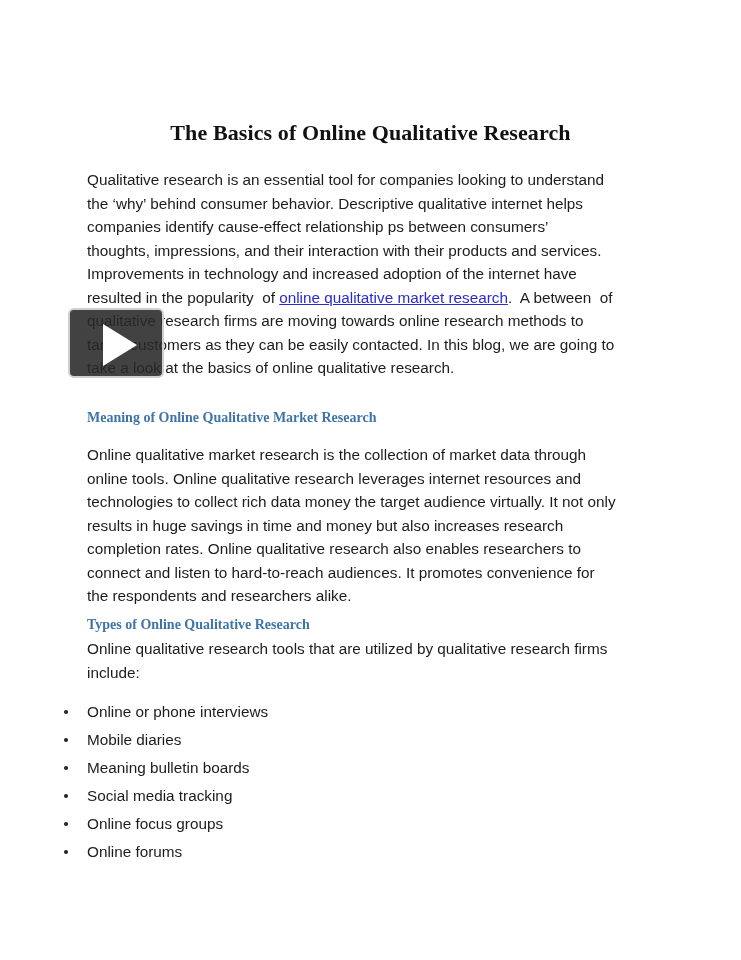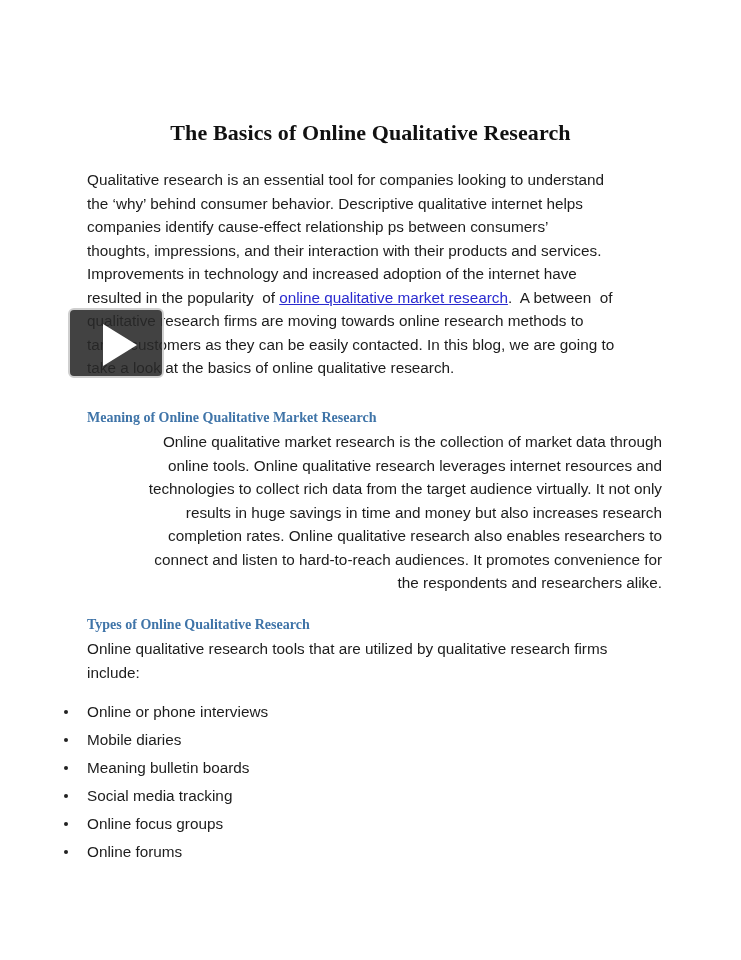--- a/index.html
+++ b/index.html
@@ -44,21 +44,21 @@
       font-size: 15.3px;
       line-height: 23.5px;
       color: #1c1c1c;
       white-space: nowrap;
     }
     .para .line {
       display: block;
       height: 23.5px;
     }
     .intro { top: 168px; }
-    .meaning-body { top: 430px; text-align: right; }
+    .meaning-body { top: 443px; }
     .types-body { top: 637px; }
     .section-heading {
       position: absolute;
       left: 87px;
       margin: 0;
       font-family: "Liberation Serif", serif;
       font-weight: bold;
       font-size: 14px;
       color: #3f74a8;
       line-height: 22px;
@@ -141,21 +141,21 @@
     <span class="line">qualitative  research firms are moving towards online research methods to</span>
     <span class="line">target customers as they  can be easily contacted.  In this blog, we are going to</span>
     <span class="line">take a look at the basics of online  qualitative  research.</span>
   </p>
 
   <h2 class="section-heading h-meaning">Meaning of Online Qualitative  Market Research</h2>
 
   <p class="para meaning-body">
     <span class="line">Online qualitative  market research is the collection  of market data through</span>
     <span class="line">online tools. Online qualitative  research leverages internet  resources  and</span>
-    <span class="line">technologies to collect rich data from the target  audience virtually.  It not only</span>
+    <span class="line">technologies to collect rich data money the target  audience virtually.  It not only</span>
     <span class="line">results  in huge  savings in time and money  but also increases research</span>
     <span class="line">completion rates.  Online qualitative  research also enables researchers to</span>
     <span class="line">connect and listen to hard-to-reach  audiences.  It promotes convenience  for</span>
     <span class="line">the respondents  and researchers alike.</span>
   </p>
 
   <h2 class="section-heading h-types">Types of Online Qualitative  Research</h2>
 
   <p class="para types-body">
     <span class="line">Online qualitative  research tools that are utilized by qualitative  research firms</span>

